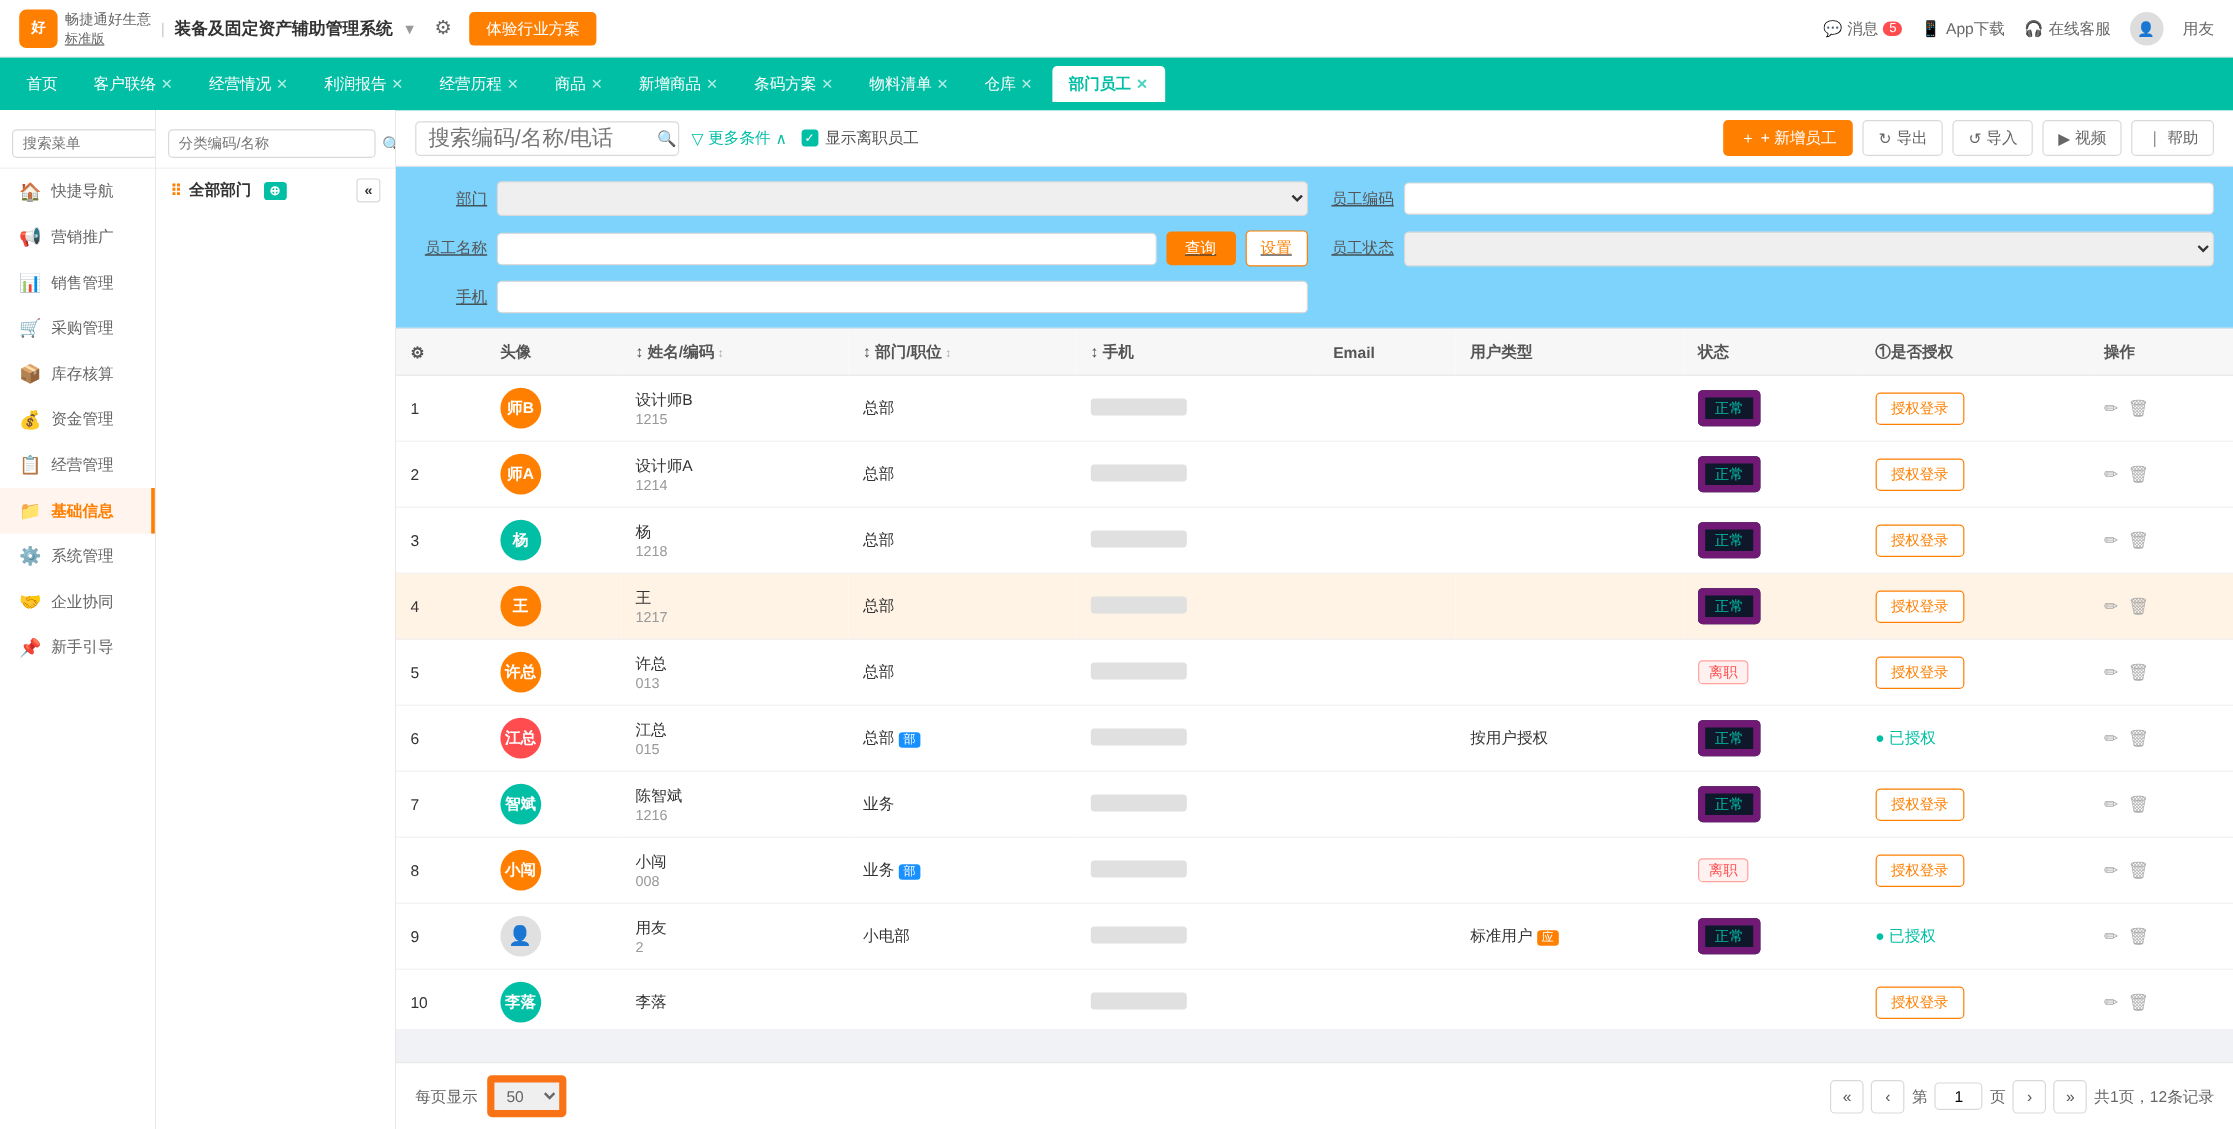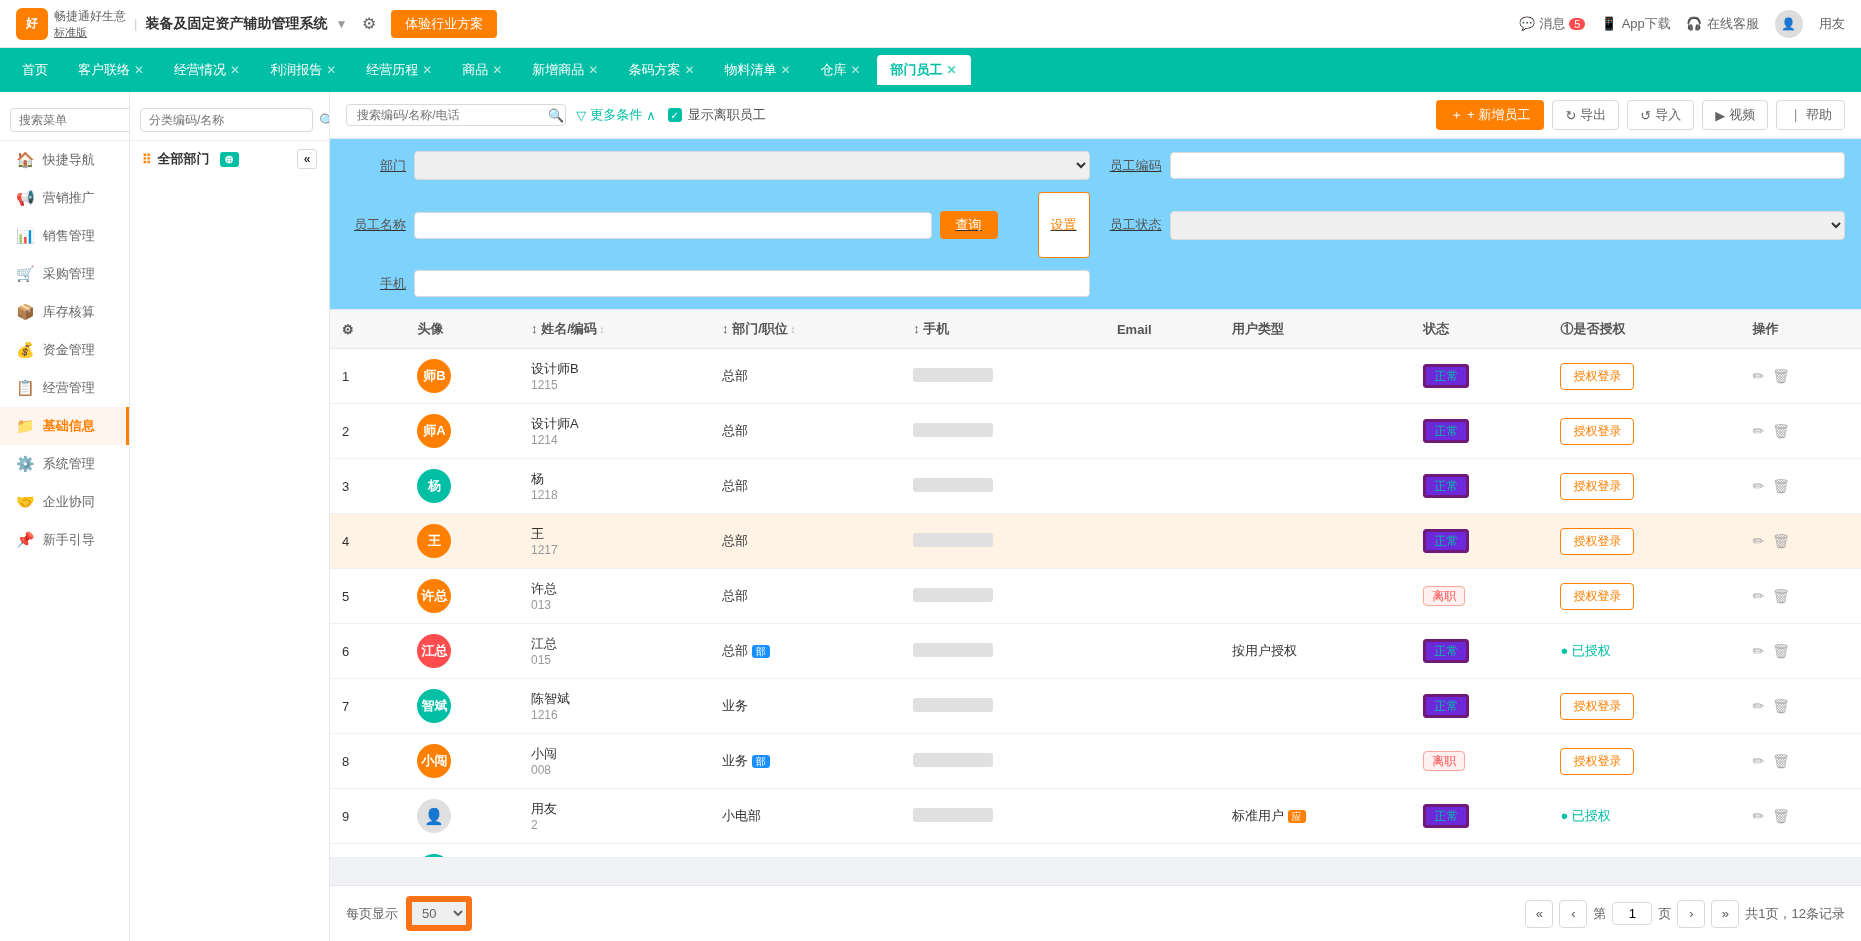--- a/index.html
+++ b/index.html
@@ -40,50 +40,50 @@
     .dept-tree { padding: 4px 0; }
     .dept-node { padding: 6px 12px; color: #555; font-size: 13px; cursor: pointer; }
     .dept-node.indent1 { padding-left: 24px; }
     .dept-node-arrow { display: inline-block; margin-right: 4px; font-size: 11px; }
 
     
     .content-area { flex: 1; display: flex; flex-direction: column; overflow: hidden; }
 
     
     .filter-bar { background: #fff; padding: 8px 16px; border-bottom: 1px solid #e8e8e8; display: flex; align-items: center; gap: 12px; }
-    .search-input2 { border: 1px solid #d9d9d9; border-radius: 4px; padding: 3px 10px; font-size: 12px; width: 220px; outline: none; }
+    .search-input2 { border: 1px solid #d9d9d9; border-radius: 4px; padding: 3px 10px; font-size: 18px; width: 220px; outline: none; }
     .filter-btn { border: none; background: none; color: #00bfa5; cursor: pointer; font-size: 13px; display: flex; align-items: center; gap: 4px; }
     .show-resigned { display: flex; align-items: center; gap: 6px; font-size: 13px; color: #555; cursor: pointer; }
     .checkbox-checked { width: 14px; height: 14px; background: #00bfa5; border-radius: 3px; display: flex; align-items: center; justify-content: center; color: #fff; font-size: 10px; }
     .toolbar-right { margin-left: auto; display: flex; align-items: center; gap: 8px; }
     .btn-primary { background: #ff7f00; color: #fff; border: none; border-radius: 4px; padding: 6px 14px; font-size: 13px; cursor: pointer; display: flex; align-items: center; gap: 4px; }
     .btn-outline { background: #fff; color: #666; border: 1px solid #d9d9d9; border-radius: 4px; padding: 5px 12px; font-size: 13px; cursor: pointer; display: flex; align-items: center; gap: 4px; }
 
     
     .advanced-filter { background: #7dd3fc; padding: 12px 16px; border-bottom: 1px solid #e8e8e8; display: grid; grid-template-columns: 1fr 1fr; gap: 12px; align-items: center; text-decoration: underline; }
     .filter-row { display: flex; align-items: center; gap: 8px; }
     .filter-label { width: 60px; text-align: right; color: #555; font-size: 13px; flex-shrink: 0; }
     .filter-select { flex: 1; border: 1px solid #d9d9d9; border-radius: 4px; padding: 5px 10px; font-size: 13px; outline: none; color: #333; }
     .filter-input { flex: 1; border: 1px solid #d9d9d9; border-radius: 4px; padding: 5px 10px; font-size: 13px; outline: none; color: #333; }
     .btn-query { background: #ff7f00; color: #fff; border: none; border-radius: 4px; padding: 5px 16px; font-size: 13px; cursor: pointer; }
-    .btn-set { background: #fff; color: #ff7f00; border: 1px solid #ff7f00; border-radius: 4px; padding: 23px 12px; font-size: 13px; cursor: pointer; margin-left: 32px; }
+    .btn-set { background: #fff; color: #ff7f00; border: 1px solid #ff7f00; border-radius: 4px; padding: 5px 12px; font-size: 13px; cursor: pointer; }
 
     
     .table-container { flex: 1; overflow-y: auto; background: #fff; }
     table { width: 100%; border-collapse: collapse; }
     thead tr { background: #f7f7f7; }
     th { padding: 10px 12px; font-weight: 600; color: #555; font-size: 13px; border-bottom: 1px solid #e8e8e8; text-align: left; white-space: nowrap; }
     td { padding: 10px 12px; border-bottom: 1px solid #f0f0f0; font-size: 13px; color: #333; vertical-align: middle; }
     tr.highlighted { background: #fff3e6; }
     .avatar { width: 34px; height: 34px; border-radius: 50%; display: flex; align-items: center; justify-content: center; color: #fff; font-size: 13px; font-weight: bold; flex-shrink: 0; }
     .name-code { display: flex; flex-direction: column; }
     .name-text { font-size: 13px; color: #333; }
     .code-text { font-size: 12px; color: #999; }
     .status-badge { padding: 2px 8px; border-radius: 4px; font-size: 12px; }
-    .status-normal { background: #6d28d9; color: #00bfa5; border: 3px solid #701a75; margin-top: 22px; }
+    .status-normal { background: #0f172a; color: #00bfa5; border: 6px solid #701a75; margin-top: 22px; }
     .status-resigned { background: #fff1f0; color: #ff4d4f; border: 1px solid #ffa39e; }
     .btn-auth { background: #fff; color: #ff7f00; border: 1px solid #ff7f00; border-radius: 4px; padding: 4px 12px; font-size: 12px; cursor: pointer; white-space: nowrap; }
     .authorized { color: #00bfa5; font-size: 13px; display: flex; align-items: center; gap: 4px; }
     .action-icons { display: flex; align-items: center; gap: 8px; }
     .action-icon { cursor: pointer; color: #aaa; font-size: 14px; }
     .phone-blur { background: #e0e0e0; border-radius: 3px; height: 14px; width: 80px; display: inline-block; }
     th.sortable { cursor: pointer; }
     th.sortable::after { content: ' ↕'; font-size: 10px; color: #aaa; }
 
     

